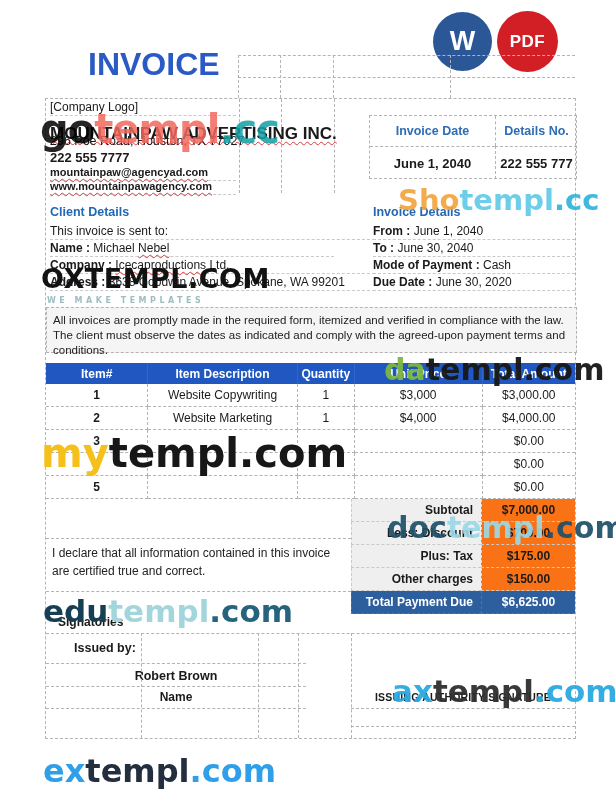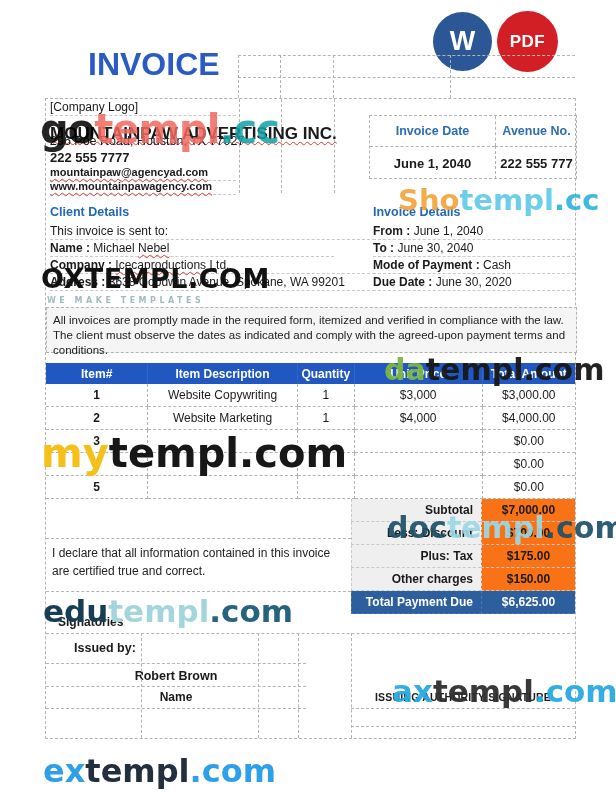--- a/index.html
+++ b/index.html
@@ -119,21 +119,21 @@
 
     <div class="abs co co-logo row" style="width:186px;">[Company Logo]</div>
     <div class="abs co co-name"><span class="sq">MOUNTAINPAW ADVERTISING INC.</span></div>
     <div class="abs co co-addr">296 Poe Road, Houston, TX 77027</div>
     <div class="abs co co-phone">222 555 7777</div>
     <div class="abs co co-email row" style="width:186px;"><span class="sq">mountainpaw@agencyad.com</span></div>
     <div class="abs co co-web row" style="width:186px;"><span class="sq">www.mountainpawagency.com</span></div>
 
     <div class="abs meta">
       <div class="cell lab c1">Invoice Date</div>
-      <div class="cell lab c2">Avenue No.</div>
+      <div class="cell lab c2">Details No.</div>
       <div class="cell val c1">June 1, 2040</div>
       <div class="cell val c2">222 555 777</div>
     </div>
 
     <div class="abs sec-h" style="left:4px;top:106px;">Client Details</div>
     <div class="abs dl row" style="left:4px;top:124px;width:325px;">This invoice is sent to:</div>
     <div class="abs dl row" style="left:4px;top:141px;width:284px;">
       <b>Name :</b> <span>Michael </span><span class="sq">Nebel</span>
     </div>
     <div class="abs dl row" style="left:4px;top:158px;width:325px;">

